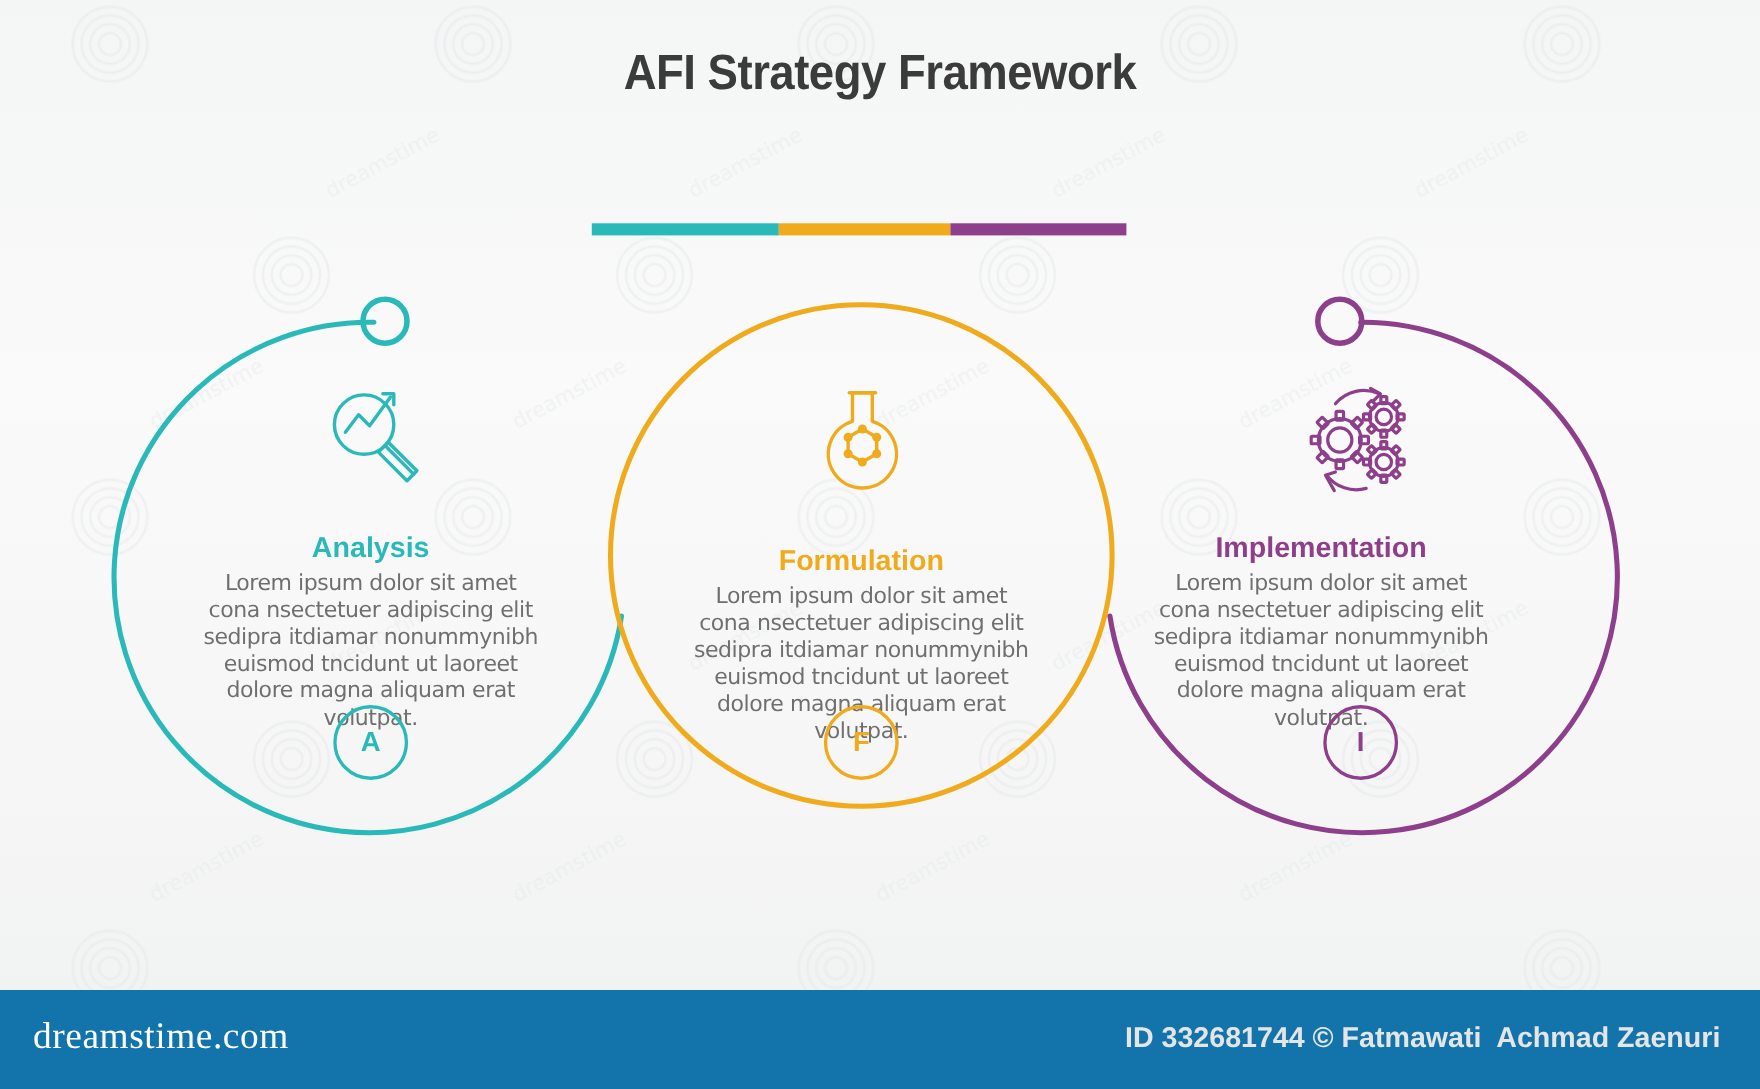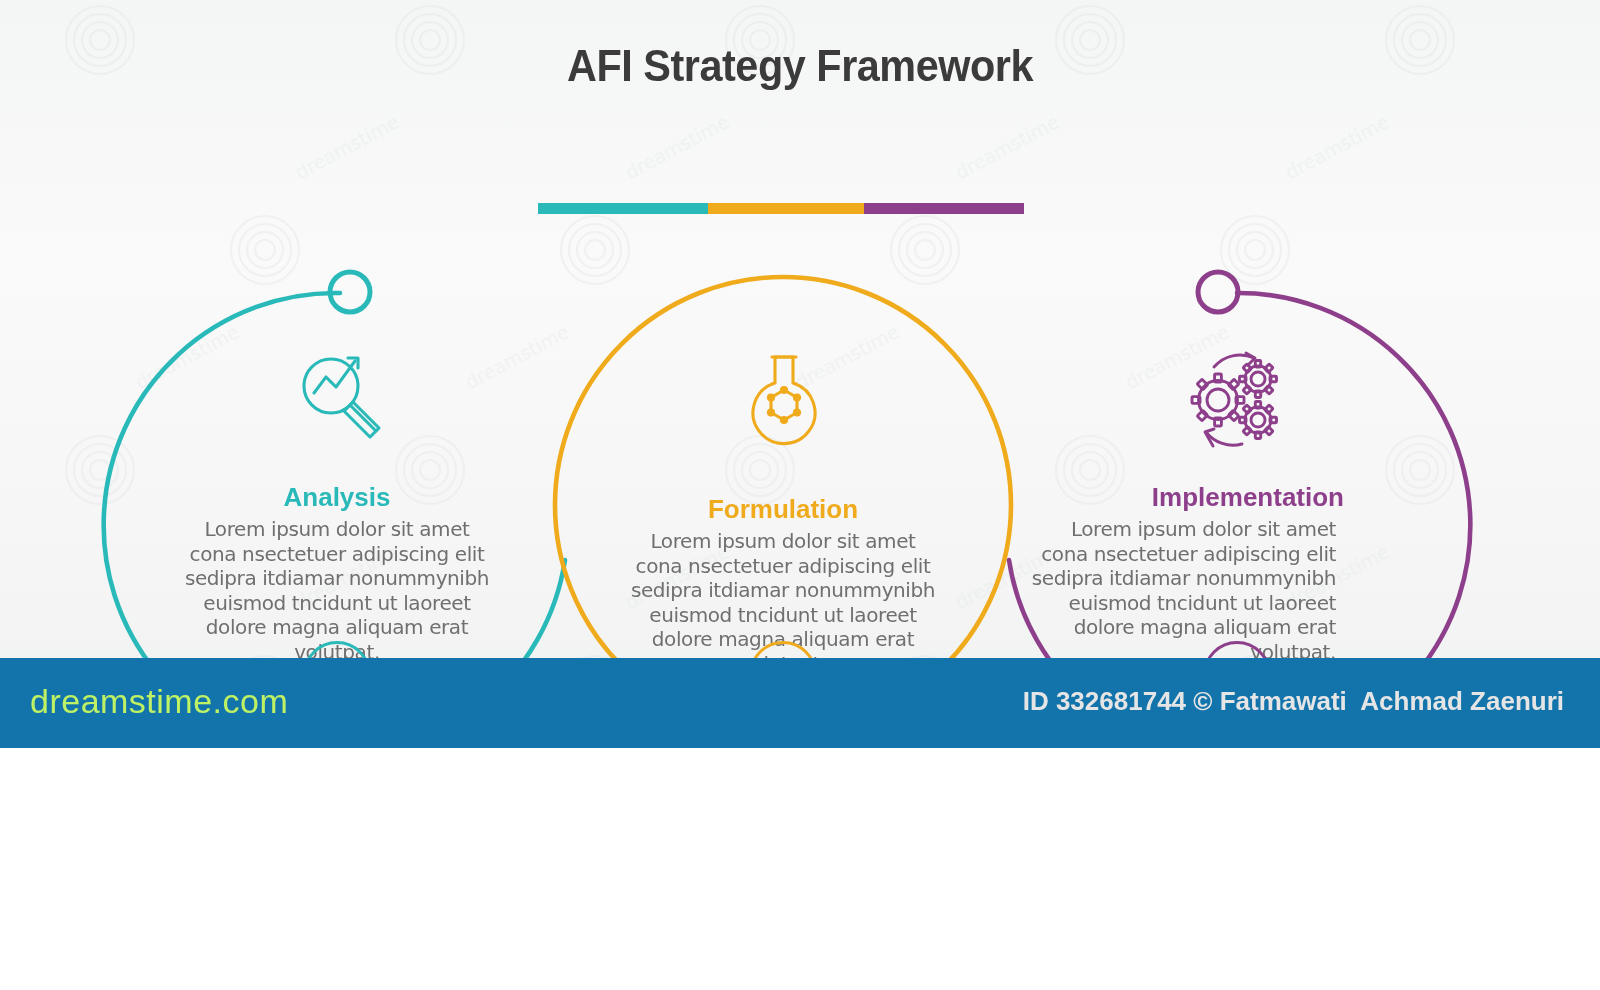--- a/index.html
+++ b/index.html
@@ -4,21 +4,21 @@
 <style>
   * { box-sizing: border-box; margin: 0; padding: 0; }
   html, body {
     width: 1600px; height: 990px;
     font-family: "Liberation Sans", sans-serif;
     background: #ffffff;
     overflow: hidden;
   }
   #stage {
     position: relative;
-    width: 1600px; height: 748px;
+    width: 1600px; height: 990px;
     background: linear-gradient(180deg, #f4f5f5 0%, #fafafa 35%, #f6f6f6 70%, #f0f1f1 100%);
     overflow: hidden;
   }
   
   #wm {
     position: absolute; inset: 0;
     pointer-events: none;
     opacity: 0.5;
   }
 
@@ -91,22 +91,22 @@
 
   
   #footer {
     position: absolute; left: 0; bottom: 0;
     width: 1600px; height: 90px;
     background: #1274ab;
   }
   #brand {
     position: absolute; left: 30px; top: 24px;
     font-size: 34px;
-    color: #bef264;
-    font-family: Liberation Sans, sans-serif;
+    color: #ffffff;
+    font-family: Liberation Serif, serif;
     letter-spacing: 0.5px;
   }
   #credit {
     position: absolute; right: 36px; top: 28px;
     font-size: 26px;
     font-weight: bold;
     color: #e5e5e5;
     font-family: "Liberation Sans Narrow", "Liberation Sans", sans-serif;
     white-space: pre;
   }
@@ -278,21 +278,21 @@
   </div>
 
   <div class="col" style="left:618px; top:472px;">
     <div class="col-title" style="color:#f0ab1d;">Formulation</div>
     <div class="col-body">Lorem ipsum dolor sit amet cona nsectetuer adipiscing elit sedipra itdiamar nonummynibh euismod tncidunt ut laoreet dolore magna aliquam erat volutpat.</div>
   </div>
   <div class="badge" style="left:749px; top:641px; border-color:#f0ab1d; color:#f0ab1d;">
     <span>F</span>
   </div>
 
-  <div class="col" style="left:1014px; top:460px;text-align:right;">
+  <div class="col" style="left:1036px; top:460px;">
     <div class="col-title" style="color:#8e3f8b;">Implementation</div>
     <div class="col-body">Lorem ipsum dolor sit amet cona nsectetuer adipiscing elit sedipra itdiamar nonummynibh euismod tncidunt ut laoreet dolore magna aliquam erat volutpat.</div>
   </div>
   <div class="badge" style="left:1203px; top:641px; border-color:#8e3f8b; color:#8e3f8b;">
     <span>I</span>
   </div>
 
   <div id="footer">
     <div id="brand">
       <span>dreamstime.com</span>

